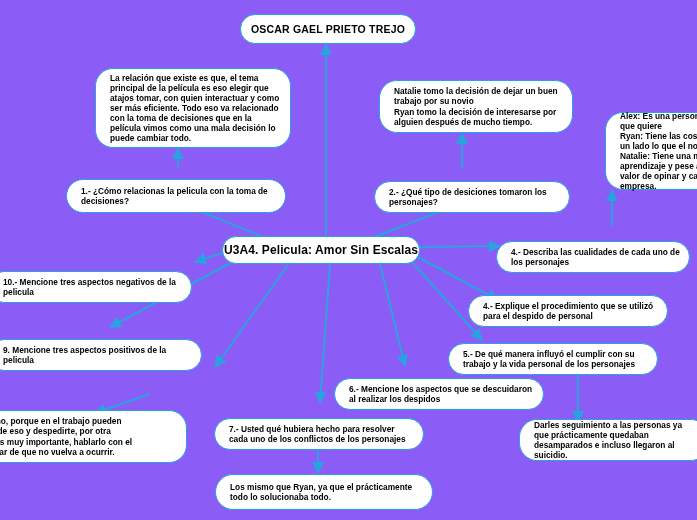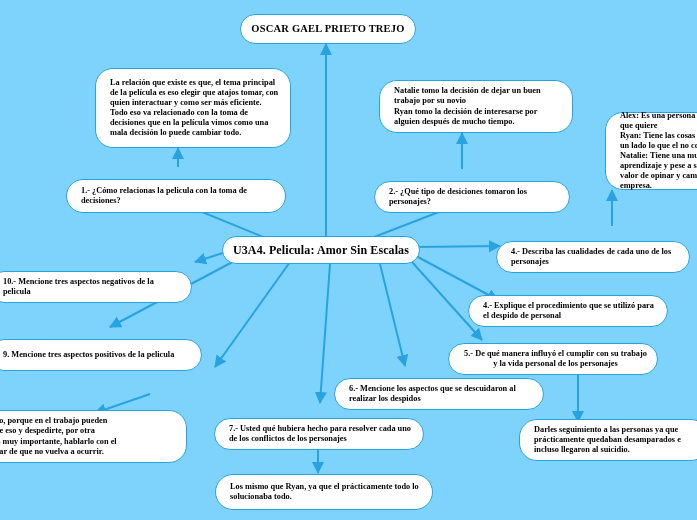--- a/index.html
+++ b/index.html
@@ -5,22 +5,22 @@
   html, body {
     margin: 0;
     padding: 0;
     background: #ffffff;
   }
   #canvas {
     position: relative;
     width: 697px;
     height: 520px;
     overflow: hidden;
-    background: #7dd3fc;
-    font-family: Liberation Serif, serif;
+    background: #8b5cf6;
+    font-family: Liberation Sans, sans-serif;
   }
   #edges {
     position: absolute;
     left: 0;
     top: 0;
     width: 697px;
     height: 520px;
     pointer-events: none;
   }
   .node {
@@ -149,21 +149,21 @@
   </div>
 
   <div class="node question" style="left:468px; top:283px; width:200px; height:32px;">
     <span class="txt">4.- Explique el procedimiento que se utilizó para el despido de personal</span>
   </div>
 
   <div class="node question tight" style="left:-12px; top:327px; width:214px; height:32px;">
     <span class="txt">9. Mencione tres aspectos positivos de la pelicula</span>
   </div>
 
-  <div class="node question" style="left:448px; top:331px; width:210px; height:32px;text-align:center;">
+  <div class="node question" style="left:448px; top:331px; width:210px; height:32px;">
     <span class="txt">5.- De qué manera influyó el cumplir con su trabajo y la vida personal de los personajes</span>
   </div>
 
 
   <div class="node question" style="left:334px; top:366px; width:210px; height:32px;">
     <span class="txt">6.- Mencione los aspectos que se descuidaron al realizar los despidos</span>
   </div>
 
   <div class="node question" style="left:214px; top:406px; width:210px; height:32px;">
     <span class="txt">7.- Usted qué hubiera hecho para resolver cada uno de los conflictos de los personajes</span>

